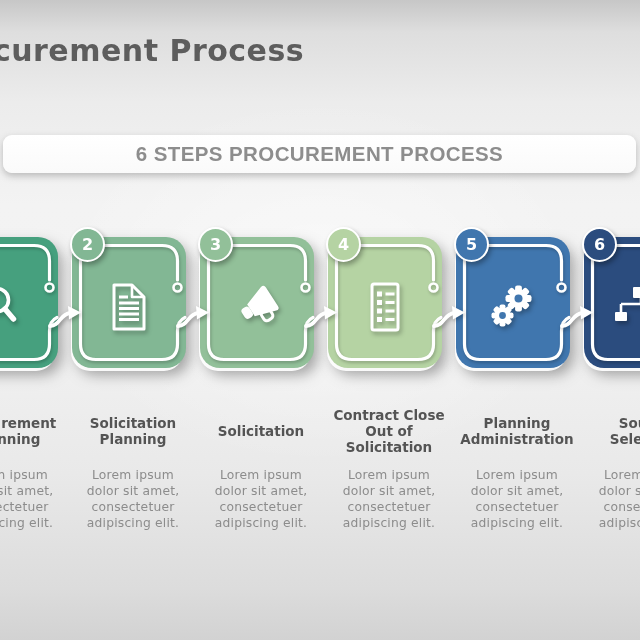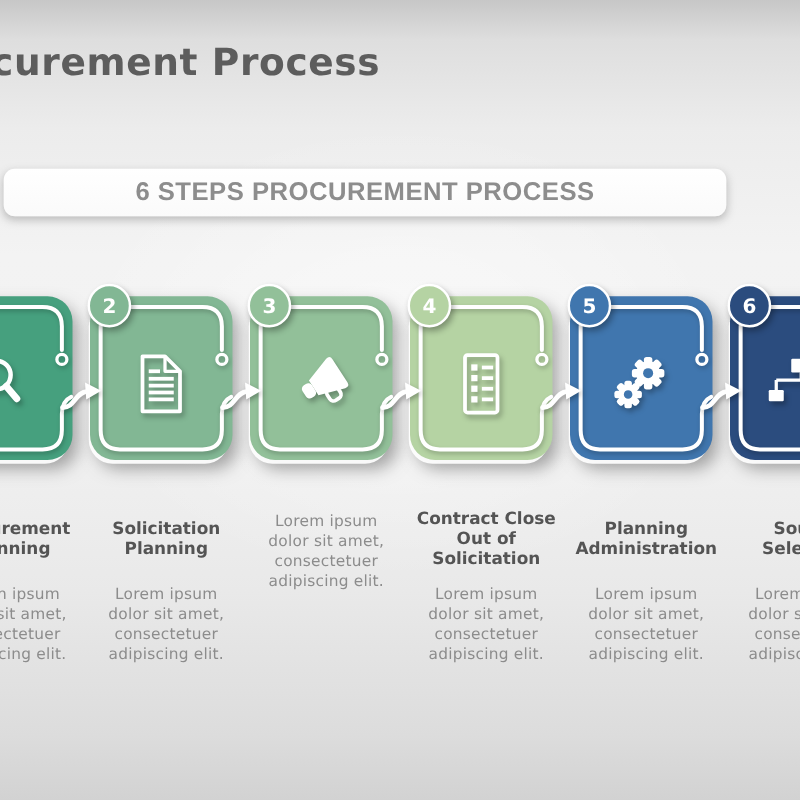--- a/index.html
+++ b/index.html
@@ -5,21 +5,21 @@
   html,body{margin:0;padding:0;}
   .slide{
     position:relative;width:640px;height:640px;overflow:hidden;
     font-family:"DejaVu Sans",sans-serif;
     background:linear-gradient(180deg,#c7c7c7 0%,#dedede 5%,#ececec 16%,#f3f3f3 32%,#f2f2f2 52%,#e9e9e9 74%,#dcdcdc 92%,#d2d2d2 100%);
   }
   .bg-glow{position:absolute;inset:0;background:radial-gradient(ellipse 55% 38% at 50% 44%,rgba(255,255,255,.55) 0%,rgba(255,255,255,0) 75%);pointer-events:none;}
   .title-clip{position:absolute;left:0;top:33px;width:430px;height:48px;overflow:hidden;}
   .title{white-space:nowrap;margin-left:-66px;font-size:30px;font-weight:bold;color:#5d5d5d;letter-spacing:.5px;}
   .banner{
-    position:absolute;left:3px;top:135px;width:578px;height:38px;background:linear-gradient(180deg,#ffffff,#fafafa);
+    position:absolute;left:3px;top:135px;width:633px;height:38px;background:linear-gradient(180deg,#ffffff,#fafafa);
     border-radius:9px;box-shadow:0 3px 7px rgba(105,105,105,.4);display:flex;align-items:center;justify-content:center;
   }
   .banner-text{font-family:"Liberation Sans",sans-serif;font-size:20.5px;font-weight:bold;color:#8d8d8d;letter-spacing:.4px;}
 
   .card{
     position:absolute;top:237px;width:114px;height:131px;border-radius:20px;background:var(--c);
     box-shadow:-2px 4px 0 -1px rgba(255,255,255,.92), 4px 7px 13px rgba(85,85,85,.5);
     z-index:1;
   }
   .frame{position:absolute;left:0;top:0;overflow:visible;filter:drop-shadow(1.5px 2px 1.5px rgba(0,0,0,.22));}
@@ -227,20 +227,23 @@
   </div>
 
   <div class="col" style="left: 65px;">
     <div class="col-title">
           <span>Solicitation Planning</span>
         </div>
     <div class="col-desc"><span>Lorem ipsum dolor sit amet, consectetuer adipiscing elit.</span></div>
   </div>
 
   <div class="col" style="left: 193px;">
+    <div class="col-title">
+          <span>Solicitation</span>
+        </div>
     <div class="col-desc"><span>Lorem ipsum dolor sit amet, consectetuer adipiscing elit.</span></div>
   </div>
 
   <div class="col" style="left: 321px;">
     <div class="col-title">
           <span>Contract Close Out of Solicitation</span>
         </div>
     <div class="col-desc"><span>Lorem ipsum dolor sit amet, consectetuer adipiscing elit.</span></div>
   </div>
 

